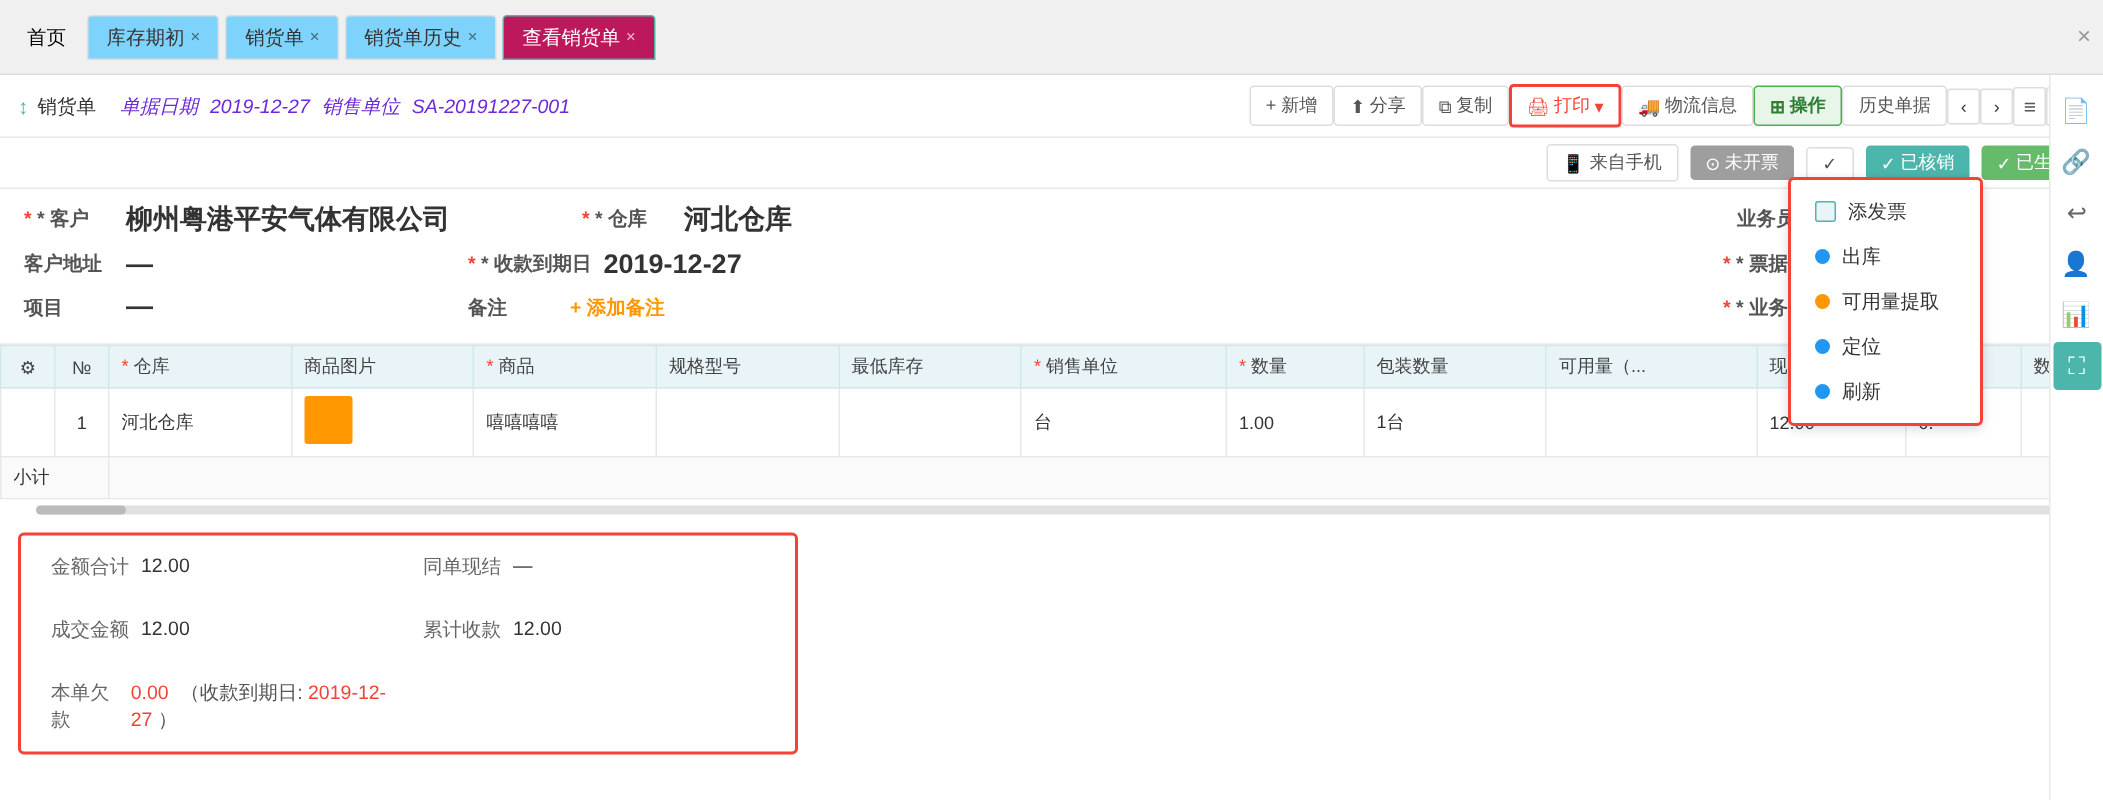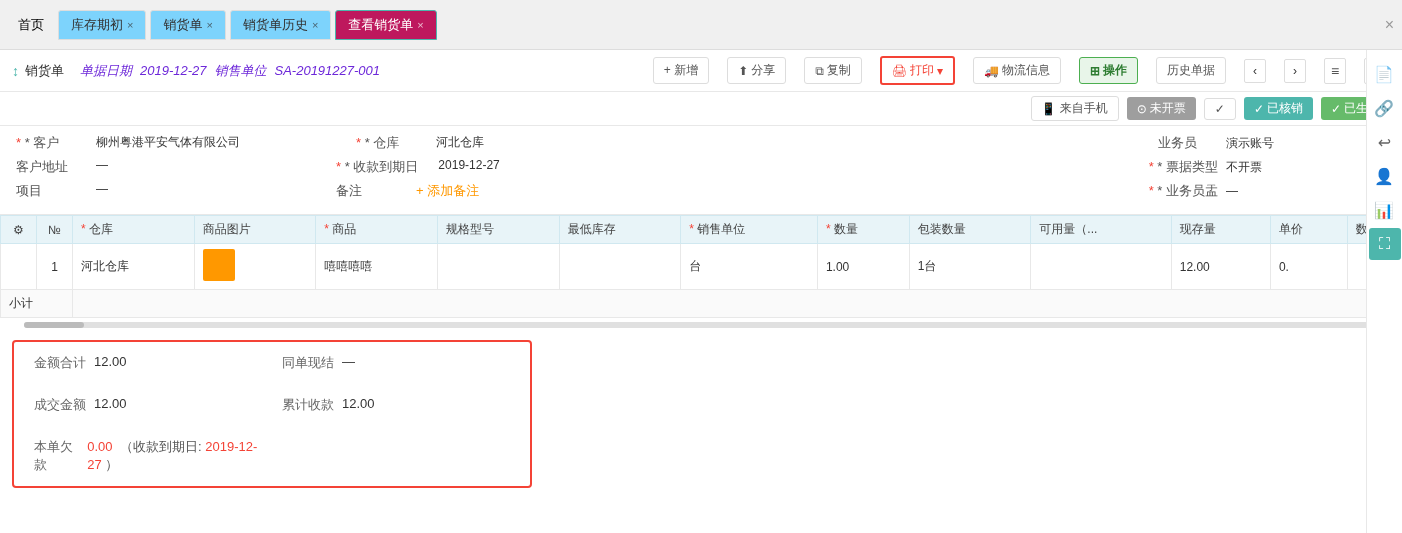--- a/index.html
+++ b/index.html
@@ -25,21 +25,21 @@
 
     
     .doc-header {
       display: flex; align-items: center; background: #fff; padding: 6px 12px;
       border-bottom: 1px solid #e8e8e8; gap: 16px;
     }
     .doc-title { display: flex; align-items: center; gap: 6px; font-size: 13px; font-weight: 500; }
     .doc-title-icon { color: #4db6ac; font-size: 14px; }
     .doc-meta { display: flex; align-items: center; gap: 8px; font-size: 13px; color: #555; }
     .doc-meta span { color: #6d28d9; font-style: italic; }
-    .toolbar { margin-left: auto; display: flex; align-items: center; gap: 18px; }
+    .toolbar { margin-left: auto; display: flex; align-items: center; gap: 0; }
     .btn-tool {
       display: flex; align-items: center; gap: 3px; padding: 4px 10px; border: 1px solid #ddd;
       border-radius: 3px; background: #fff; cursor: pointer; font-size: 12px; color: #555; white-space: nowrap;
     }
     .btn-tool.active-tab { background: #e8f5e9; border-color: #4caf50; color: #2e7d32; font-weight: 600; }
     .btn-print { background: #fff; border: 2px solid #f44336; color: #f44336; }
     .btn-nav { border: 1px solid #ddd; background: #fff; color: #333; width: 22px; height: 24px; display: flex; align-items: center; justify-content: center; cursor: pointer; border-radius: 2px; font-size: 12px; }
     .btn-view { border: 1px solid #ddd; background: #fff; color: #555; padding: 4px 6px; cursor: pointer; font-size: 14px; border-radius: 2px; }
 
     
@@ -51,24 +51,24 @@
       display: flex; align-items: center; gap: 3px; padding: 3px 10px; border: 1px solid #ddd;
       border-radius: 3px; background: #fff; cursor: pointer; font-size: 12px; color: #555;
     }
     .btn-status { border-radius: 3px; padding: 3px 10px; font-size: 12px; cursor: pointer; }
     .btn-grey { background: #9e9e9e; color: #fff; border: none; }
     .btn-teal { background: #4db6ac; color: #fff; border: none; }
     .btn-green-solid { background: #66bb6a; color: #fff; border: none; }
 
     
     .form-area { padding: 8px 16px; background: #fff; }
-    .form-row { display: flex; margin-bottom: 6px; gap: 20px; }
+    .form-row { display: flex; align-items: center; margin-bottom: 6px; gap: 8px; font-weight: bold; }
     .field-label { color: #555; min-width: 60px; font-size: 13px; }
     .required { color: #f44336; }
-    .field-value { font-size: 12px; color: #333; min-width: 160px; }
+    .field-value { font-size: 18px; color: #333; min-width: 160px; }
     .field-right { margin-left: auto; display: flex; align-items: center; gap: 8px; }
     .add-note { color: #ff9800; cursor: pointer; font-size: 13px; }
     .add-note:before { content: '+ '; }
 
     
     .table-container { overflow-x: auto; border-top: 1px solid #e8e8e8; margin: 0; }
     table { width: 100%; border-collapse: collapse; font-size: 12px; }
     th {
       background: #e8f4f8; border: 1px solid #d0e8f0; padding: 5px 8px;
       text-align: left; white-space: nowrap; color: #444; font-weight: normal;
@@ -345,20 +345,42 @@
           <span class="summary-value red">
             <span>0.00</span>
             <span style="color:#555; margin-left:4px;">（收款到期日: </span>
             <span style="color:#f44336;">2019-12-27</span>
             <span style="color:#555;">）</span>
           </span>
         </div>
       </div>
     </div>
 
+    <div class="dropdown-menu">
+      <div class="dropdown-item">
+        <span class="checkbox-icon checkbox-checked"></span>
+        <span>添发票</span>
+      </div>
+      <div class="dropdown-item">
+        <span class="dropdown-dot dot-blue"></span>
+        <span>出库</span>
+      </div>
+      <div class="dropdown-item">
+        <span class="dropdown-dot dot-orange"></span>
+        <span>可用量提取</span>
+      </div>
+      <div class="dropdown-item">
+        <span class="dropdown-dot dot-blue"></span>
+        <span>定位</span>
+      </div>
+      <div class="dropdown-item">
+        <span class="dropdown-dot dot-blue"></span>
+        <span>刷新</span>
+      </div>
+    </div>
 
     <div class="right-sidebar">
       <div class="sidebar-icon">📄</div>
       <div class="sidebar-icon">🔗</div>
       <div class="sidebar-icon">↩</div>
       <div class="sidebar-icon">👤</div>
       <div class="sidebar-icon">📊</div>
       <div class="sidebar-icon green-bg">⛶</div>
     </div>
 

